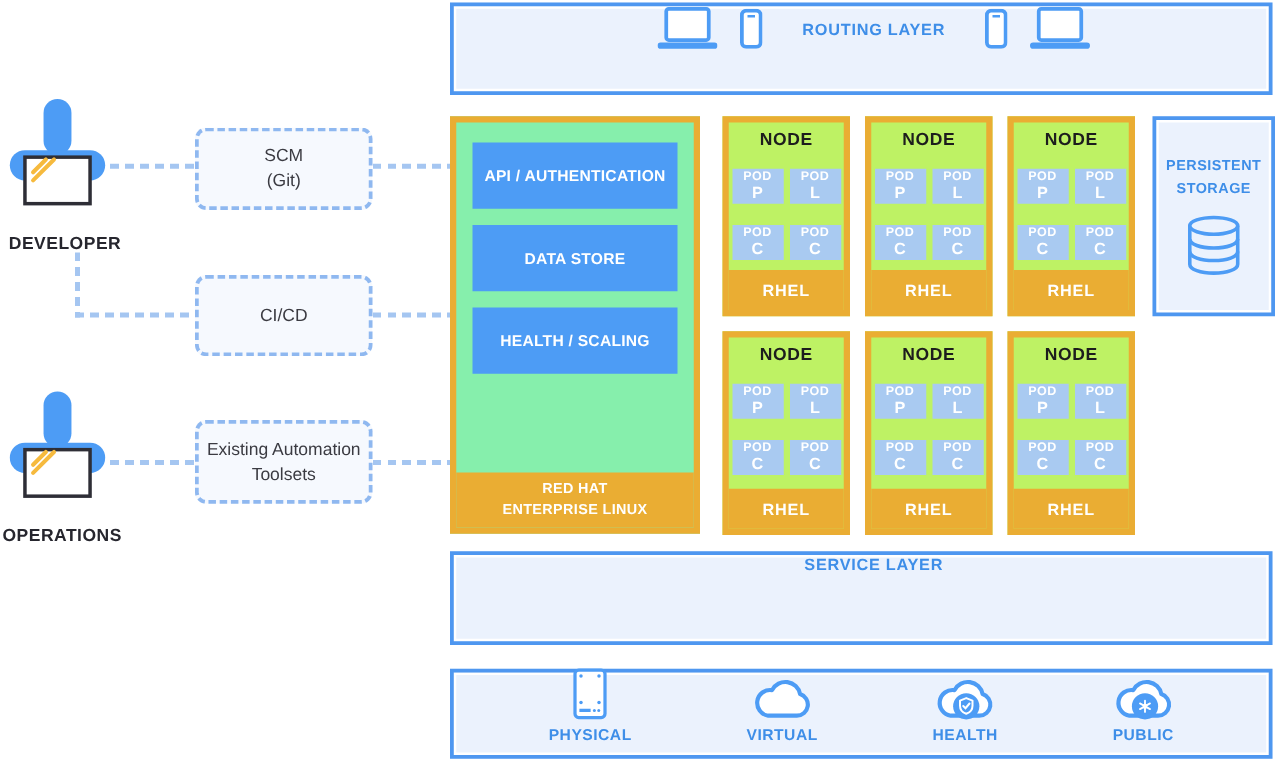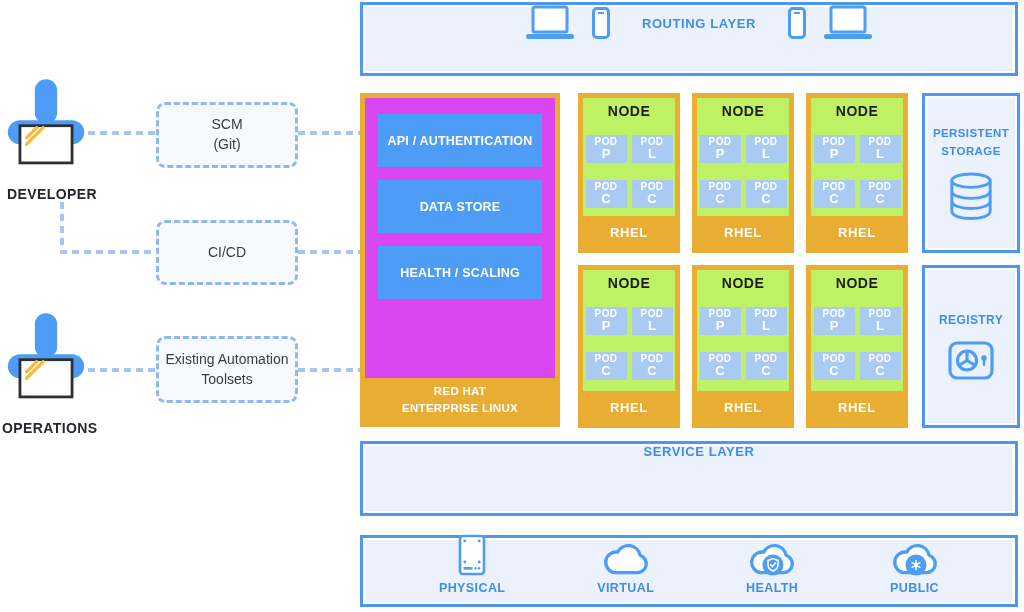--- a/index.html
+++ b/index.html
@@ -31,21 +31,21 @@
   
   .panel{position:absolute;background:var(--panel-bg);border:3px solid var(--panel-border);
     box-shadow:inset 0 0 0 2px #fff;color:var(--panel-text);}
   .band{display:flex;align-items:flex-start;justify-content:center;padding-left:20px;}
   .band-label{font-size:13px;font-weight:700;letter-spacing:.6px;}
 
   .routing-inner{display:flex;align-items:center;justify-content:center;width:100%;gap:18px;}
 
   
   .master{position:absolute;left:360px;top:93px;width:200px;height:334px;
-    background:#d946ef;border:5px solid var(--gold);}
+    background:#86efac;border:5px solid var(--gold);}
   .master-components{display:flex;flex-direction:column;gap:13px;padding:16px 13px 0 13px;}
   .component{height:53px;background:var(--blue);color:#fff;font-size:12.5px;font-weight:700;
     letter-spacing:.2px;display:flex;align-items:center;justify-content:center;text-align:center;}
   .master-os{position:absolute;left:0;right:0;bottom:0;height:44px;background:var(--gold);
     color:#fff;font-size:11.5px;font-weight:700;display:flex;flex-direction:column;
     align-items:center;justify-content:center;line-height:1.45;letter-spacing:.3px;}
 
   
   .node{position:absolute;width:102px;background:#bef264;border:5px solid var(--gold);
     display:flex;flex-direction:column;}
@@ -293,30 +293,20 @@
       <div>STORAGE</div>
     </div>
     <svg width="46" height="50" viewBox="0 0 48 50">
       <path d="M4 9 V41 C4 45.5 13 48.5 24 48.5 C35 48.5 44 45.5 44 41 V9" fill="var(--panel-bg)" stroke="var(--blue)" stroke-width="3"></path>
       <ellipse cx="24" cy="9" rx="20" ry="7" fill="var(--panel-bg)" stroke="var(--blue)" stroke-width="3"></ellipse>
       <path d="M4 20 C4 24.5 13 27.5 24 27.5 C35 27.5 44 24.5 44 20" fill="none" stroke="var(--blue)" stroke-width="3"></path>
       <path d="M4 30.5 C4 35 13 38 24 38 C35 38 44 35 44 30.5" fill="none" stroke="var(--blue)" stroke-width="3"></path>
     </svg>
   </div>
 
-  <div class="panel side-panel" style="left:922px;top:265px;width:98px;height:163px;">
-    <div class="side-title" style="font-size:12px;">REGISTRY</div>
-    <svg width="46" height="42" viewBox="0 0 46 40">
-      <rect x="2" y="2" width="42" height="35" rx="7" fill="var(--panel-bg)" stroke="var(--blue)" stroke-width="3.2"></rect>
-      <circle cx="19" cy="19.5" r="9.5" fill="none" stroke="var(--blue)" stroke-width="3.2"></circle>
-      <path d="M19 19.5 L19 11 M19 19.5 L26.5 24 M19 19.5 L11.5 24" stroke="var(--blue)" stroke-width="3.2"></path>
-      <circle cx="36" cy="17" r="2.8" fill="var(--blue)"></circle>
-      <rect x="34.8" y="18.5" width="2.5" height="6.5" rx="1.2" fill="var(--blue)"></rect>
-    </svg>
-  </div>
 
   <div class="panel band" style="left:360px;top:441px;width:658px;height:75px;">
     <div class="band-label">SERVICE LAYER</div>
   </div>
 
   <div class="panel" style="left:360px;top:535px;width:658px;height:72px;display:flex;align-items:flex-end;">
     <div class="infra-inner">
 
       <div class="infra-item">
         <svg width="28" height="42" viewBox="0 0 28 42">

